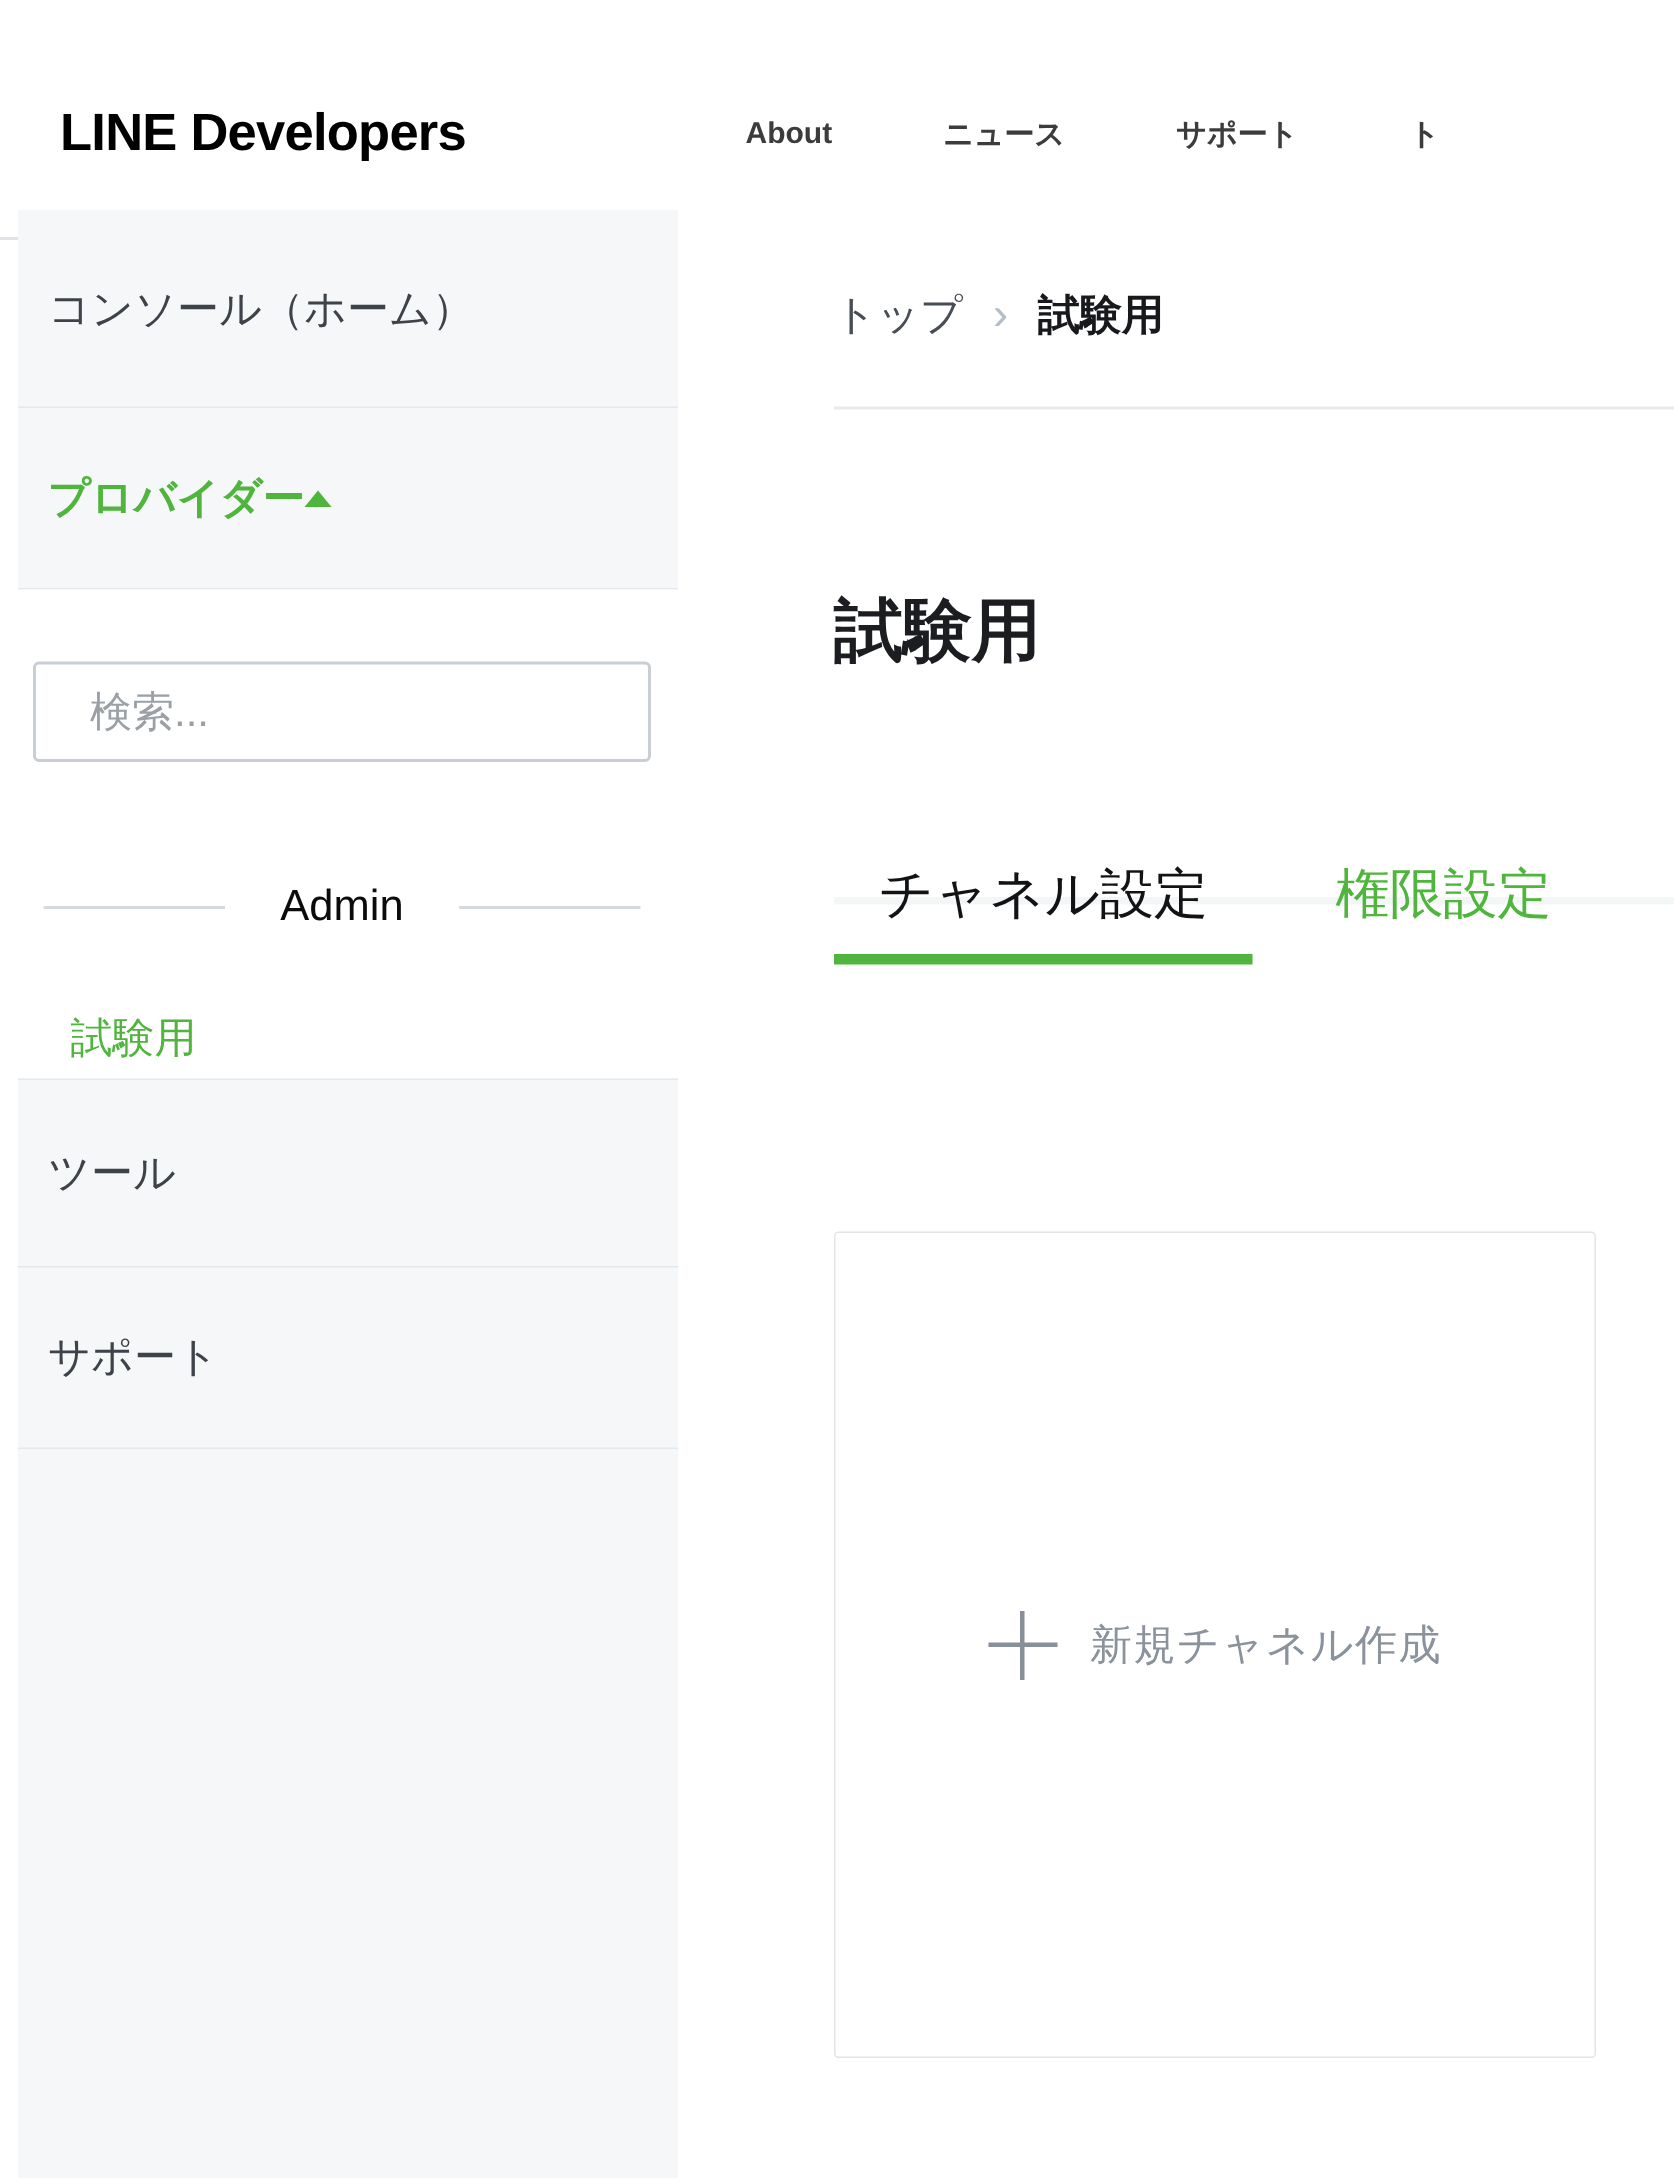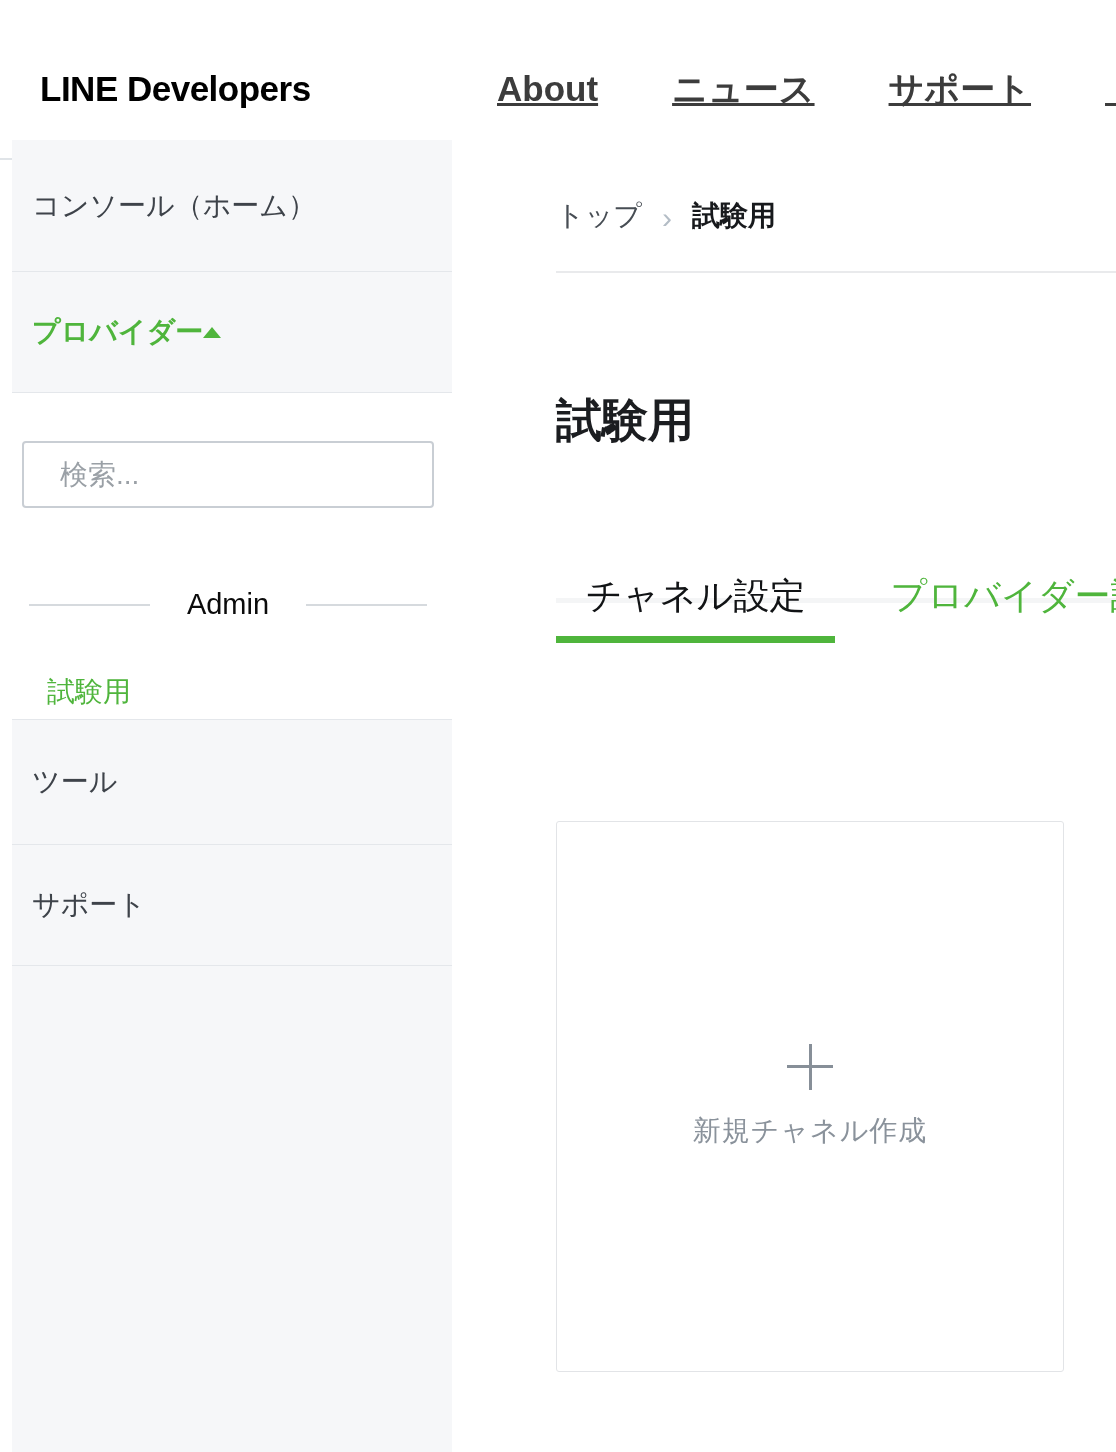--- a/index.html
+++ b/index.html
@@ -6,21 +6,21 @@
   html,body { width:1116px; height:1452px; overflow:hidden; background:#ffffff;
     font-family:"Liberation Sans","DejaVu Sans",sans-serif; }
 
   
   .header { position:absolute; left:0; top:0; width:1116px; height:140px;
     background:#ffffff; border-bottom:2px solid #e0e4e8;margin-top:20px; }
   .logo { position:absolute; left:40px; top:0; height:138px; display:flex; align-items:center;
     font-size:35px; font-weight:800; letter-spacing:-0.5px; color:#000000; white-space:nowrap; }
   .topnav { position:absolute; left:497px; top:0; height:138px; display:flex; align-items:center;
     gap:74px; white-space:nowrap; }
-  .topnav .navitem { font-size:35px; font-weight:700; color:#3c3c3c; cursor:pointer;text-decoration:underline; }
+  .topnav .navitem { font-size:20px; font-weight:700; color:#3c3c3c; cursor:pointer; }
 
   
   .sidebar { position:absolute; left:12px; top:140px; width:450px; height:1312px;
     background:#f6f7f9; border-right:2px solid #e1e5e9; }
   .side-item { display:flex; align-items:center; padding:0 28px 0 20px;
     border-bottom:1px solid #e4e7eb; font-size:28px; color:#3e434a; cursor:pointer; }
   .side-item.console { height:132px; }
   .side-item.provider { height:121px; color:#4fb53c; font-weight:700; justify-content:flex-start; }
   .side-item.tools { height:125px; }
   .side-item.support { height:121px; }
@@ -34,36 +34,36 @@
     font-family:"Liberation Sans","DejaVu Sans",sans-serif; outline:none; }
   .search-input::placeholder { color:#9aa0a6; }
   .admin-divider { margin-top:80px; display:flex; align-items:center; justify-content:center; gap:37px; }
   .admin-divider .line { width:121px; height:2px; background:#d6dade; }
   .admin-divider .admin-text { font-size:29px; font-weight:500; color:#0b0b0b; }
   .provider-link { margin-top:52px; padding-left:25px; font-size:28px; color:#4fb53c; cursor:pointer; }
 
   
   .main { position:absolute; left:452px; top:140px; width:664px; height:1312px;
     background:#ffffff; padding-left:104px; }
-  .breadcrumb { margin-top:45px; height:50px; display:flex; align-items:flex-end; font-size:28px; }
+  .breadcrumb { margin-top:45px; height:50px; display:flex; align-items:center; font-size:28px; }
   .breadcrumb .bc-home { color:#474d54; cursor:pointer; }
   .breadcrumb .bc-sep { color:#b4bdc6; margin:0 20px; font-size:30px; }
   .breadcrumb .bc-current { color:#17191c; font-weight:700; }
   .bc-divider { margin-top:36px; height:2px; background:#e9eaec; }
 
   .page-title { margin-top:116px; font-size:46px; line-height:62px; font-weight:700; color:#1b1d20; }
 
   .tabs { margin-top:85px; position:relative; display:flex; white-space:nowrap; height:67px; }
   .tabs .tab-baseline { position:absolute; left:0; right:0; bottom:0; height:5px; background:#f4f5f6; }
   .tab { position:relative; z-index:1; padding:0 30px; margin-right:25px; font-size:36px; line-height:40px;
     height:67px; color:#4fb53c; cursor:pointer; border-bottom:7px solid transparent;margin-top:40px; }
   .tab.active { color:#111315; font-weight:500; border-bottom-color:#4fb53c; }
 
   .new-channel-card { margin-top:218px; width:508px; height:551px; background:#ffffff;
-    border:1px solid #e2e4e7; border-radius:3px; display:flex; flex-direction:column;
+    border:1px solid #e2e4e7; border-radius:3px; display:flex; flex-direction:row;
     align-items:center; justify-content:center; gap:22px; cursor:pointer; }
   .plus-icon { position:relative; width:46px; height:46px; }
   .plus-icon::before { content:""; position:absolute; left:0; top:21.5px; width:46px; height:3px; background:#878f98; }
   .plus-icon::after  { content:""; position:absolute; left:21.5px; top:0; width:3px; height:46px; background:#878f98; }
   .new-channel-label { font-size:28px; color:#8a929b; letter-spacing:1px; }
 </style>
 </head>
 <body>
 
 <div class="header">
@@ -111,20 +111,21 @@
     <span class="bc-current">試験用</span>
   </div>
 
   <div class="bc-divider"></div>
 
   <div class="page-title">試験用</div>
 
   <div class="tabs">
     <div class="tab-baseline"></div>
     <div class="tab active">チャネル設定</div>
+    <div class="tab">権限設定</div>
     <div class="tab">プロバイダー設定</div>
   </div>
 
   <div class="new-channel-card">
     <div class="plus-icon"></div>
     <div class="new-channel-label">新規チャネル作成</div>
   </div>
 </div>
 
 </body></html>

